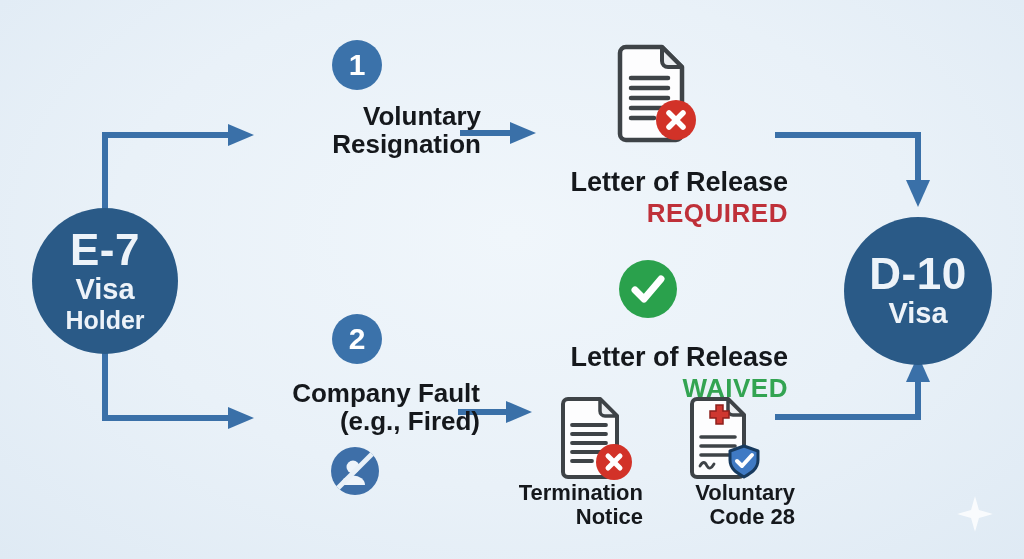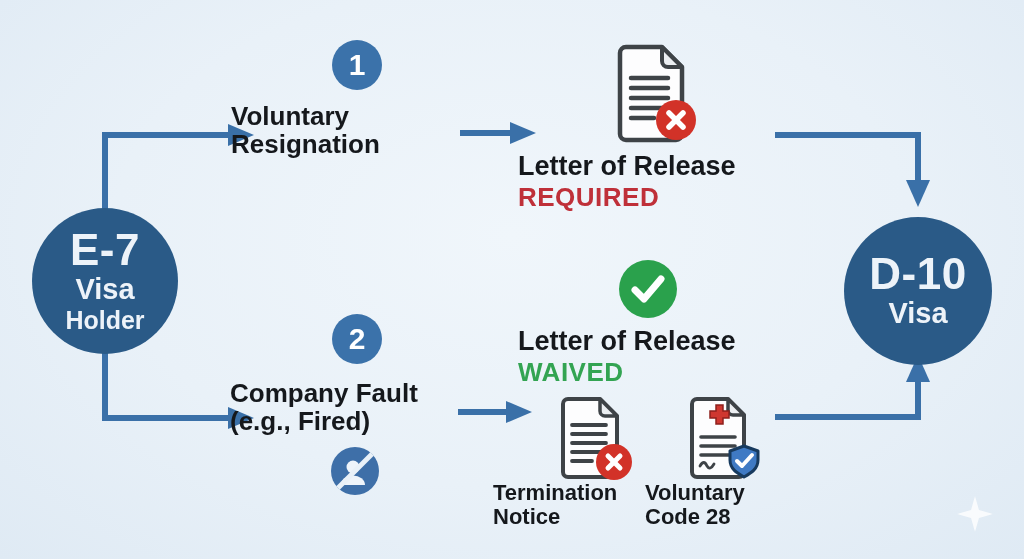--- a/index.html
+++ b/index.html
@@ -2,21 +2,21 @@
 <html><head>
 <meta charset="utf-8">
 <style>
   html,body{margin:0;padding:0;background:#dfe9f3;}
   .canvas{
     position:relative;width:1024px;height:559px;overflow:hidden;
     background:radial-gradient(ellipse at 50% 42%, #f0f6fb 0%, #e9f1f8 55%, #dfeaf4 100%);
     font-family:"Liberation Sans", sans-serif;
   }
   .abs{position:absolute;}
-  .center{text-align:left;}
+  .center{text-align:right;}
 
   
   #arrow-layer{left:0;top:0;z-index:1;}
 
   
   .node{
     z-index:2;border-radius:50%;background:#2a5a87;
     display:flex;flex-direction:column;align-items:center;justify-content:center;
     color:#edf3f9;
   }
@@ -26,21 +26,21 @@
 
   
   .badge{
     z-index:2;width:50px;height:50px;border-radius:50%;background:#3b72aa;
     color:#fff;font-size:30px;font-weight:700;
     display:flex;align-items:center;justify-content:center;
   }
 
   
   .step-label{z-index:2;width:250px;color:#15181c;font-weight:700;font-size:26px;line-height:28px;}
-  .result{z-index:2;width:270px;}
+  .result{z-index:2;width:270px;margin-top:16px;}
   .result .title{color:#15181c;font-weight:700;font-size:27px;line-height:30px;}
   .result .status{font-weight:700;font-size:26px;line-height:32px;letter-spacing:.5px;}
   .status-required{color:#bf3039;}
   .status-waived{color:#33a452;}
   .doc-label{z-index:2;width:150px;color:#15181c;font-weight:700;font-size:22px;line-height:24px;}
 
   .sparkle{
     z-index:1;width:36px;height:36px;background:rgba(255,255,255,.8);filter:blur(1.5px);
     clip-path:polygon(50% 0,61% 39%,100% 50%,61% 61%,50% 100%,39% 61%,0 50%,39% 39%);
   }

